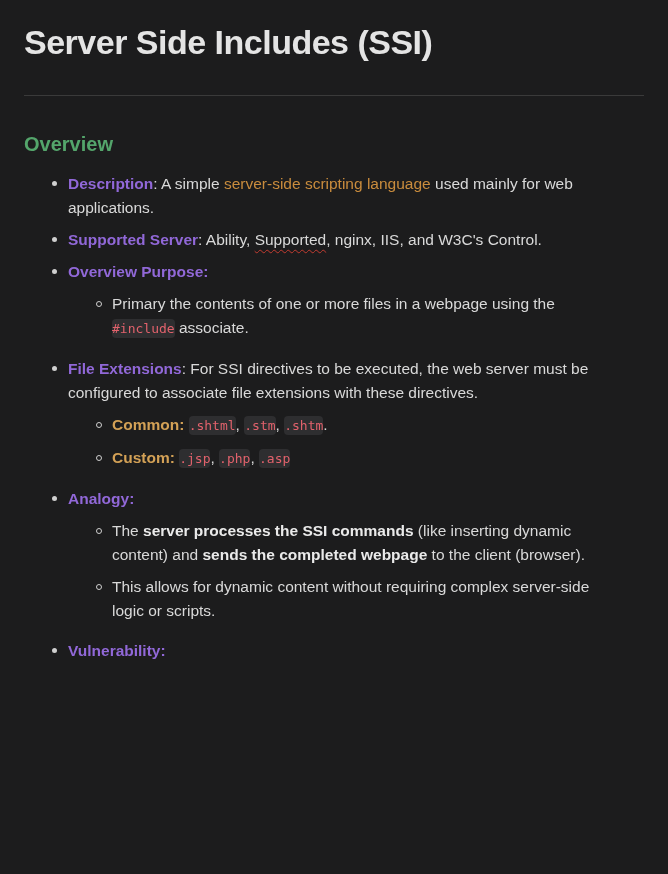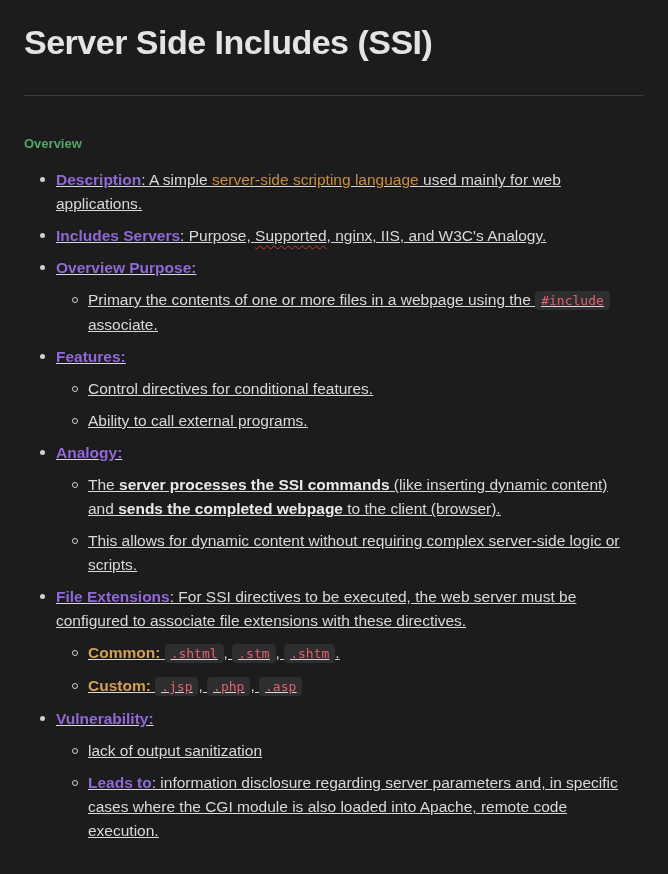--- a/index.html
+++ b/index.html
@@ -27,30 +27,29 @@
     letter-spacing: -0.5px;
     color: #e4e4e4;
   }
   .divider {
     border: none;
     border-top: 1px solid #3a3a3a;
     margin: 33px 0 0 0;
   }
   .section-heading {
     margin: 36px 0 12px 0;
-    font-size: 13px;
+    font-size: 20px;
     line-height: 24px;
     font-weight: bold;
     color: #54a56b;
   }
   ul.blist {
     list-style: none;
-    margin: 4px;
+    margin: 16px;
     padding: 0 0 0 28px;
-    text-decoration: underline;
   }
   ul.blist li {
     position: relative;
     font-size: 15.5px;
     line-height: 24px;
     margin: 0 0 8px 0;
     color: #d9d9d9;
   }
   ul.blist li::before {
     content: "";
@@ -73,56 +72,49 @@
   .kw   { font-weight: bold; color: #9168d8; }
   .gold { font-weight: bold; color: #d3a156; }
   .b    { font-weight: bold; color: #eaeaea; }
   .link { color: #c98c3d; cursor: pointer; }
   .code {
     font-family: "DejaVu Sans Mono", monospace;
     font-size: 13px;
     color: #e2626c;
     background: #2e2e30;
     border-radius: 4px;
-    padding: 2px 6px;
+    padding: 2px 0;
     white-space: nowrap;
   }
   .misspell {
     text-decoration: underline;
     text-decoration-style: wavy;
     text-decoration-color: #c23b30;
     text-decoration-thickness: 1px;
     text-underline-offset: 4px;
   }
 </style>
 </head>
 <body>
 
 <div class="page">
   <h1 class="doc-title">Server Side Includes (SSI)</h1>
   <hr class="divider">
   <h2 class="section-heading">Overview</h2>
   <div id="doc-list-root">
       <ul class="blist lvl0">
         <li><span class="kw">Description</span><span>: A simple </span><span class="link">server-side scripting language</span><span> used mainly for web applications.</span></li>
-        <li><span class="kw">Includes Servers</span><span>: Purpose, </span><span class="misspell">Supported</span><span>, nginx, IIS, and W3C's Analogy.</span></li>
+        <li><span class="kw">Supported Server</span><span>: Ability, </span><span class="misspell">Supported</span><span>, nginx, IIS, and W3C's Control.</span></li>
         <li><span class="kw">Overview Purpose:</span><ul class="blist lvl1">
             <li><span>Primary the contents of one or more files in a webpage using the </span><span class="code">#include</span><span> associate.</span></li>
           </ul></li>
-        <li><span class="kw">Features:</span><ul class="blist lvl1">
-            <li><span>Control directives for conditional features.</span></li>
-            <li><span>Ability to call external programs.</span></li>
+        <li><span class="kw">File Extensions</span><span>: For SSI directives to be executed, the web server must be configured to associate file extensions with these directives.</span><ul class="blist lvl1">
+            <li><span class="gold">Common:</span><span> </span><span class="code">.shtml</span><span>, </span><span class="code">.stm</span><span>, </span><span class="code">.shtm</span><span>.</span></li>
+            <li><span class="gold">Custom:</span><span> </span><span class="code">.jsp</span><span>, </span><span class="code">.php</span><span>, </span><span class="code">.asp</span></li>
           </ul></li>
         <li><span class="kw">Analogy:</span><ul class="blist lvl1">
             <li><span>The </span><span class="b">server processes the SSI commands</span><span> (like inserting dynamic content) and </span><span class="b">sends the completed webpage</span><span> to the client (browser).</span></li>
             <li><span>This allows for dynamic content without requiring complex server-side logic or scripts.</span></li>
           </ul></li>
-        <li><span class="kw">File Extensions</span><span>: For SSI directives to be executed, the web server must be configured to associate file extensions with these directives.</span><ul class="blist lvl1">
-            <li><span class="gold">Common:</span><span> </span><span class="code">.shtml</span><span>, </span><span class="code">.stm</span><span>, </span><span class="code">.shtm</span><span>.</span></li>
-            <li><span class="gold">Custom:</span><span> </span><span class="code">.jsp</span><span>, </span><span class="code">.php</span><span>, </span><span class="code">.asp</span></li>
-          </ul></li>
-        <li><span class="kw">Vulnerability:</span><ul class="blist lvl1">
-            <li><span>lack of output sanitization</span></li>
-            <li><span class="kw">Leads to</span><span>: information disclosure regarding server parameters and, in specific cases where the CGI module is also loaded into Apache, remote code execution.</span></li>
-          </ul></li>
+        <li><span class="kw">Vulnerability:</span></li>
       </ul>
     </div>
 </div>
 
 </body></html>

